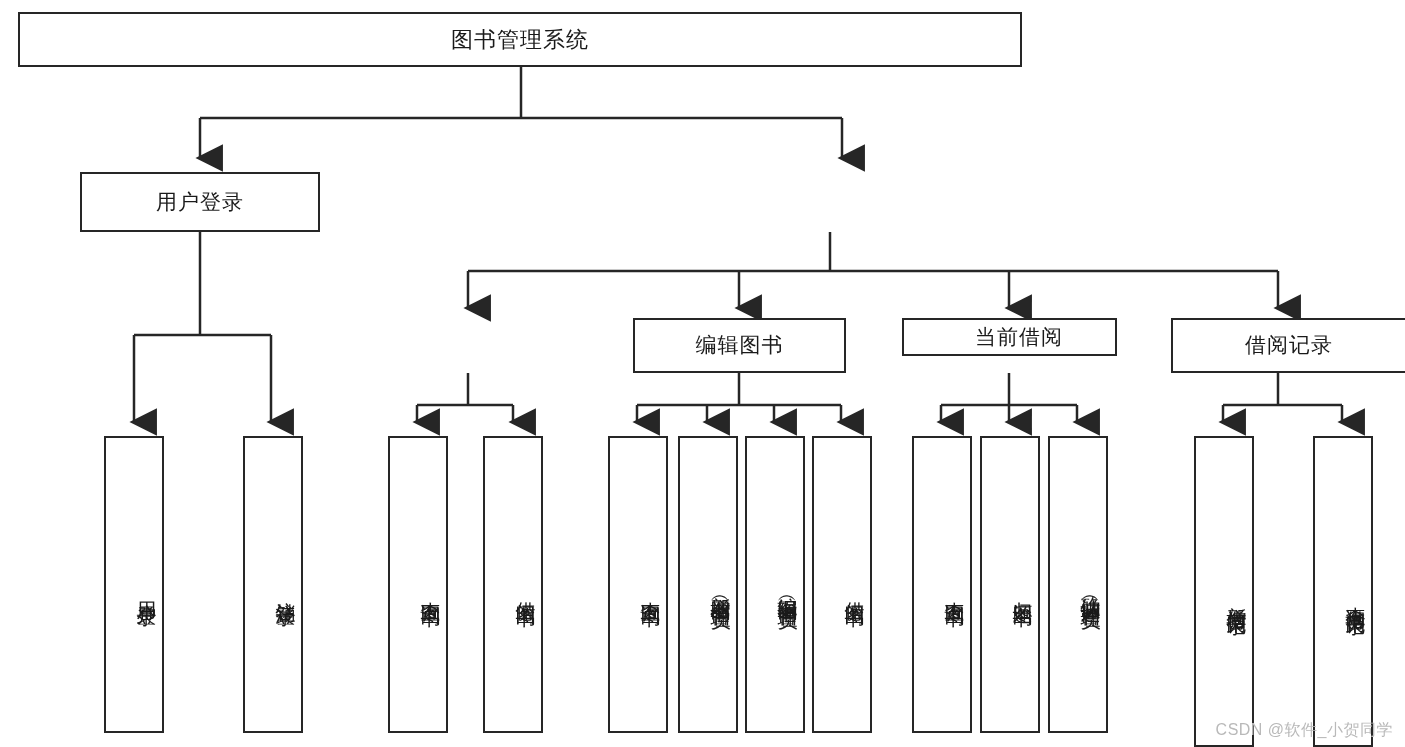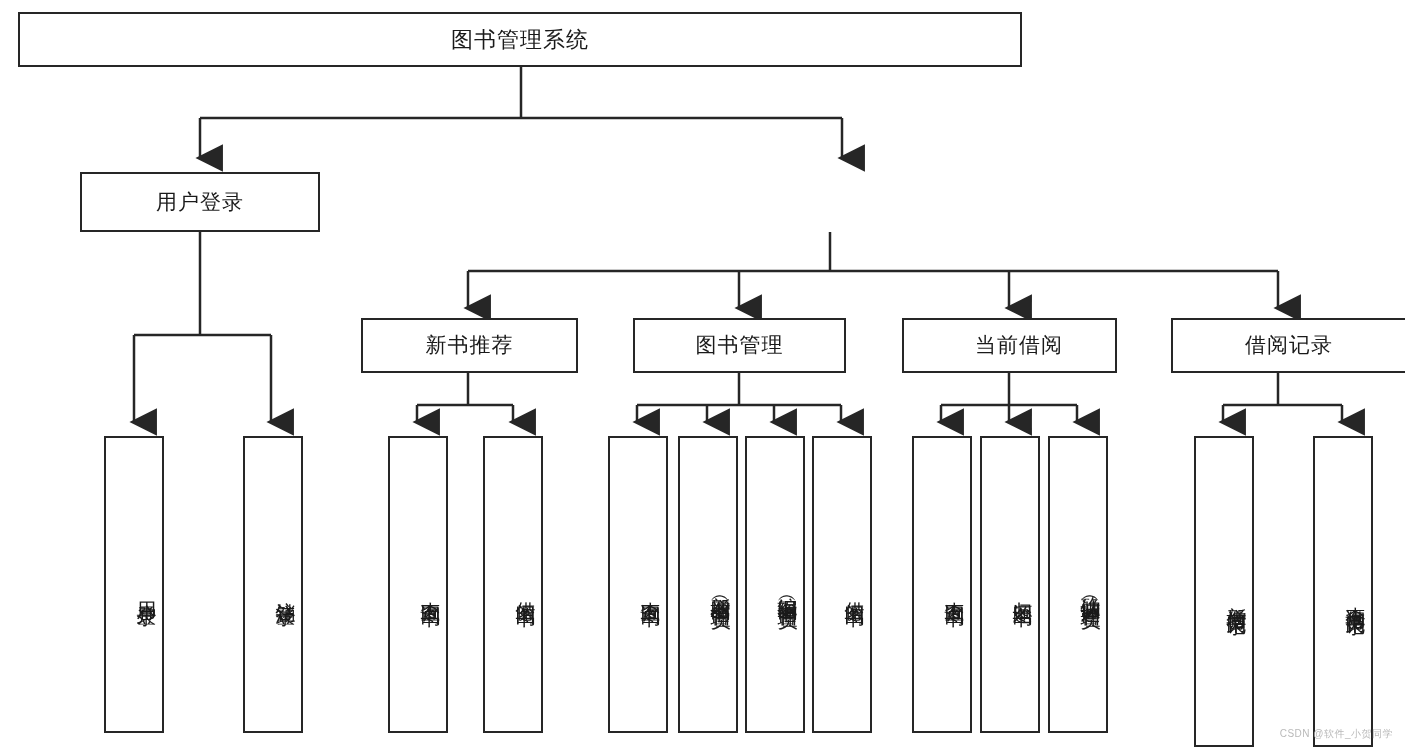--- a/index.html
+++ b/index.html
@@ -55,21 +55,21 @@
     text-orientation: upright;
     display: block;
   }
   .node.root {
     font-size: 22px;
   }
   #watermark {
     position: absolute;
     right: 12px;
     bottom: 6px;
-    font-size: 10px;
+    font-size: 16px;
     color: #b9b9b9;
     letter-spacing: 0.5px;
     white-space: nowrap;
     pointer-events: none;
   }
 </style>
 </head>
 <body>
 
 <div id="canvas">
@@ -121,23 +121,22 @@
       <path d="M 1223 405 L 1342 405"></path>
       <path d="M 1223 405 L 1223 422" marker-end="url(#arrow)"></path>
       <path d="M 1342 405 L 1342 422" marker-end="url(#arrow)"></path>
     </g>
   </svg>
 
   <div class="node horiz root" style="left:18px; top:12px; width:1004px; height:55px;">图书管理系统</div>
 
   <div class="node horiz" style="left:80px; top:172px; width:240px; height:60px;">用户登录</div>
 
-  <div class="node horiz" style="left:361px; top:318px; width:217px; height:55px;">新书推荐</div>
-  <div class="node horiz" style="left:633px; top:318px; width:213px; height:55px;">图书管理</div>
-  <div class="node horiz" style="left:902px; top:318px; width:215px; height:55px;padding-left:19px;">当前借阅</div>
+  <div class="node horiz" style="left:633px; top:318px; width:213px; height:55px;">编辑图书</div>
+  <div class="node horiz" style="left:902px; top:318px; width:215px; height:38px;padding-left:19px;">当前借阅</div>
   <div class="node horiz" style="left:1171px; top:318px; width:236px; height:55px;">借阅记录</div>
 
   <div class="node vert" style="left:104px; top:436px; width:60px; height:297px;">
     <span class="vtext">用户登录</span>
   </div>
   <div class="node vert" style="left:243px; top:436px; width:60px; height:297px;">
     <span class="vtext">注销登录</span>
   </div>
 
   <div class="node vert" style="left:388px; top:436px; width:60px; height:297px;">

